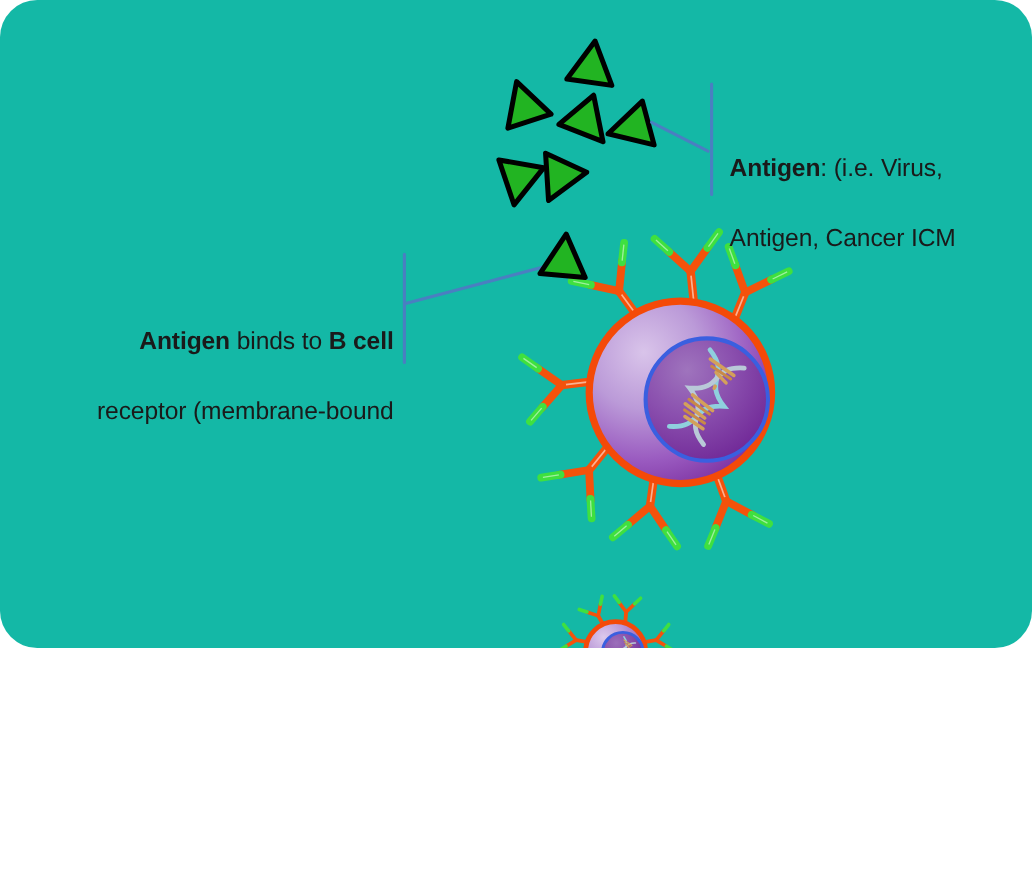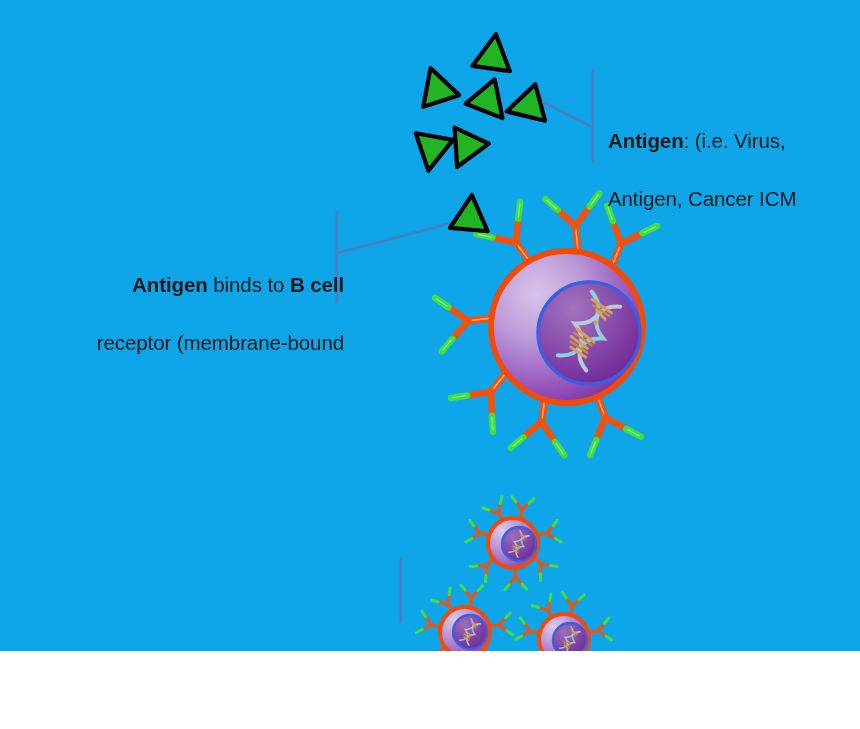--- a/index.html
+++ b/index.html
@@ -3,24 +3,25 @@
 <meta charset="utf-8">
 <style>
   html, body {
     margin: 0;
     padding: 0;
     background: #ffffff;
   }
   #stage {
     position: relative;
     width: 860px;
-    height: 651px;
-    background: #0ea5e9;
+    height: 540px;
+    background: #14b8a6;
     overflow: hidden;
     font-family: "Liberation Sans", sans-serif;
+    border-radius: 31px;
   }
   #art {
     position: absolute;
     left: 0;
     top: 0;
     width: 860px;
     height: 729px;
   }
   .label {
     position: absolute;
@@ -32,21 +33,21 @@
     letter-spacing: -0.1px;
   }
   .label b { font-weight: bold; }
   #label-antigen {
     left: 608px;
     top: 68px;
     width: 250px;
     text-align: left;
   }
   #label-receptor {
-    left: 34px;
+    left: 18px;
     top: 212px;
     width: 310px;
     text-align: right;
   }
   #label-memory {
     left: 96px;
     top: 557px;
     width: 292px;
     text-align: right;
   }

